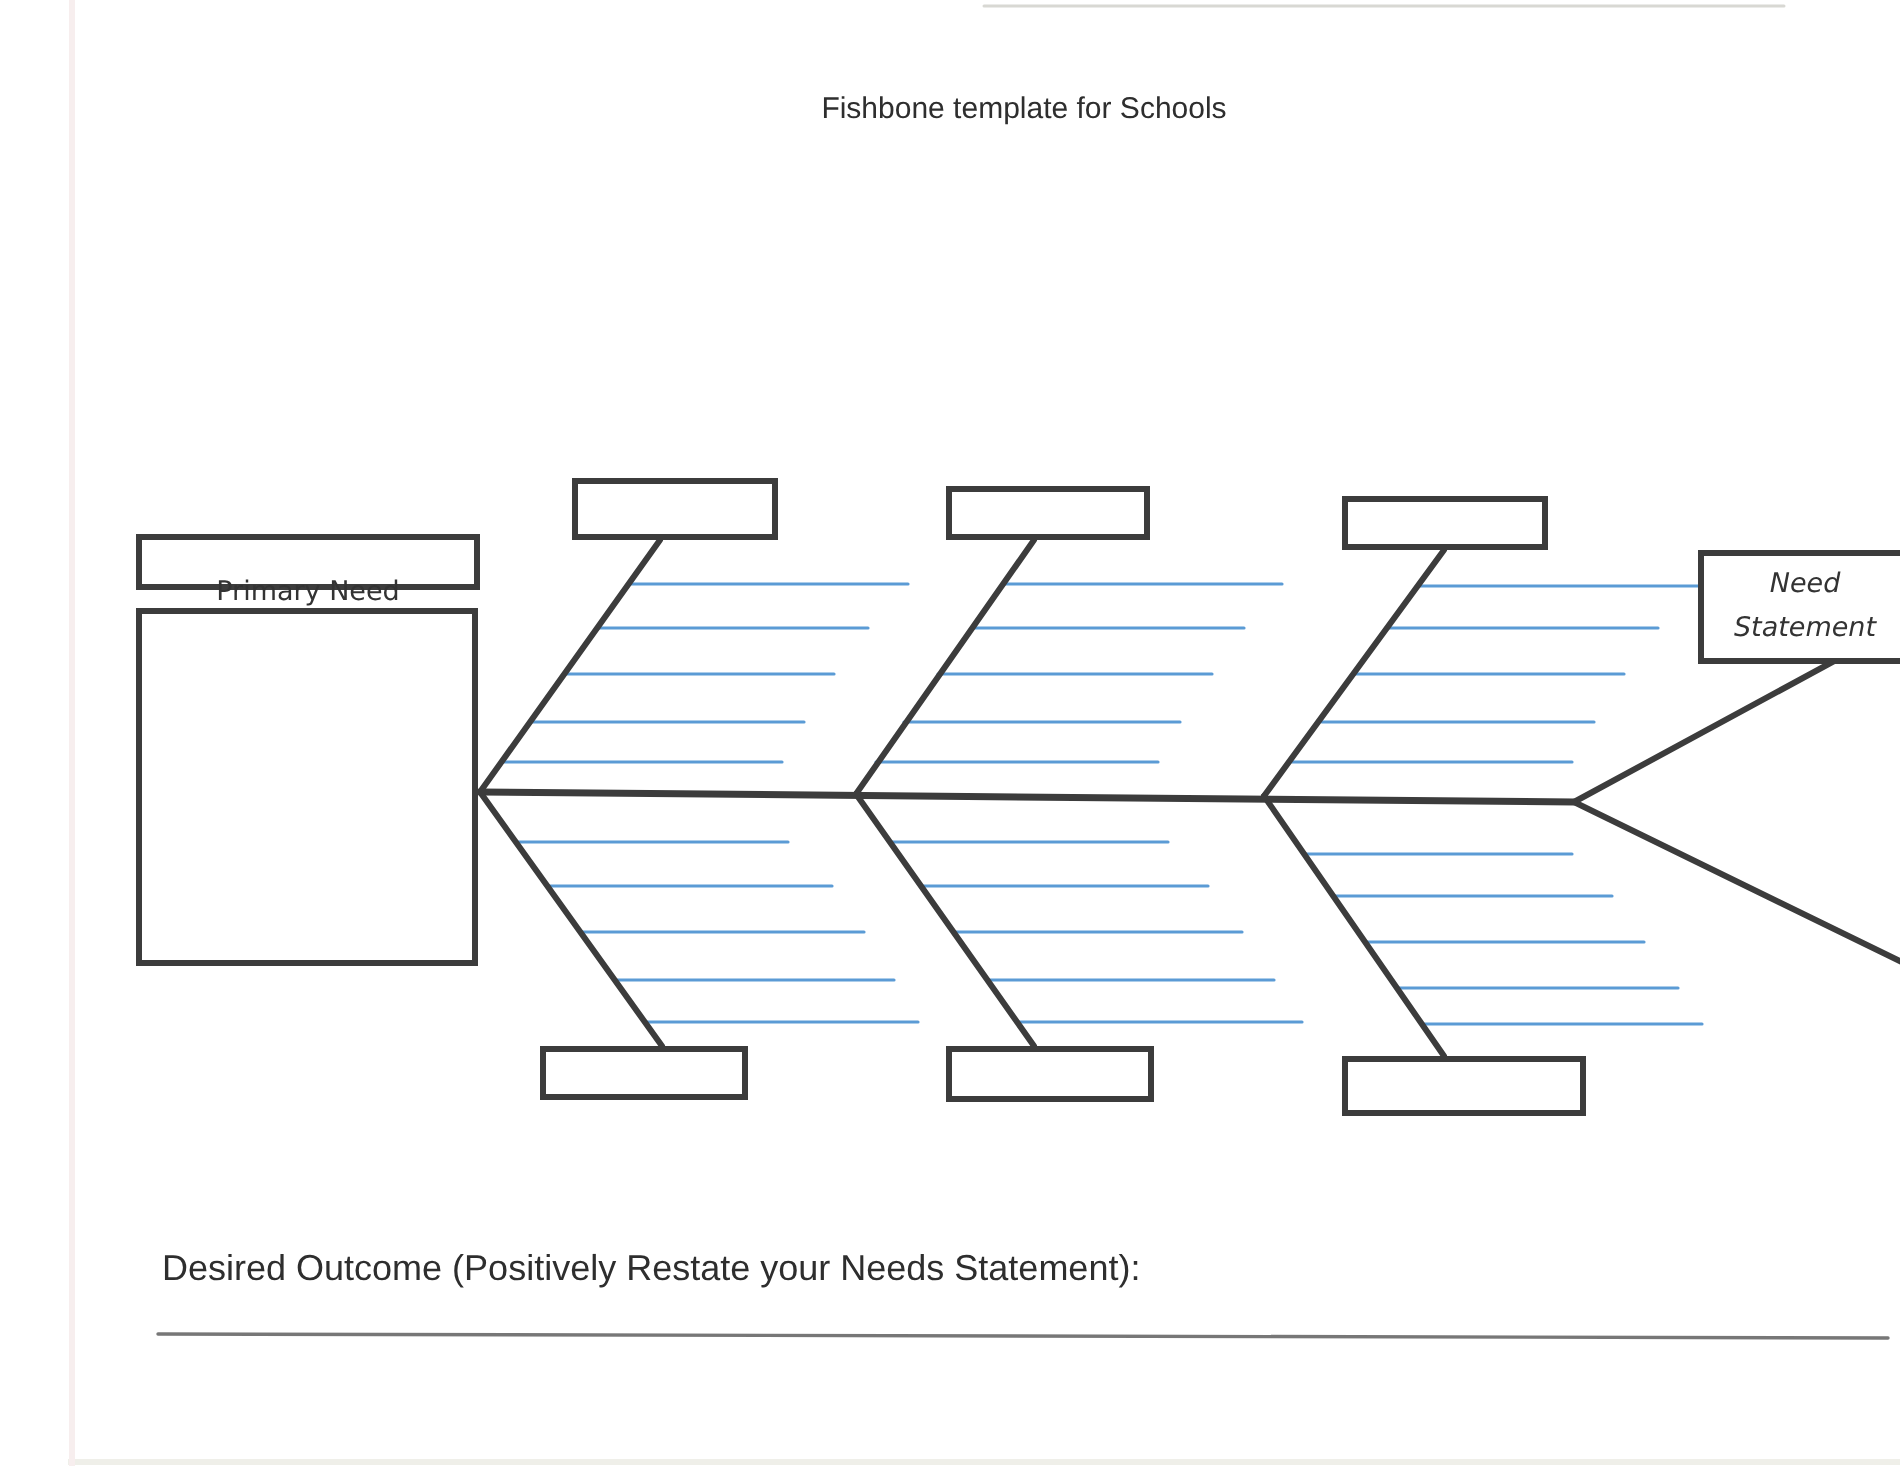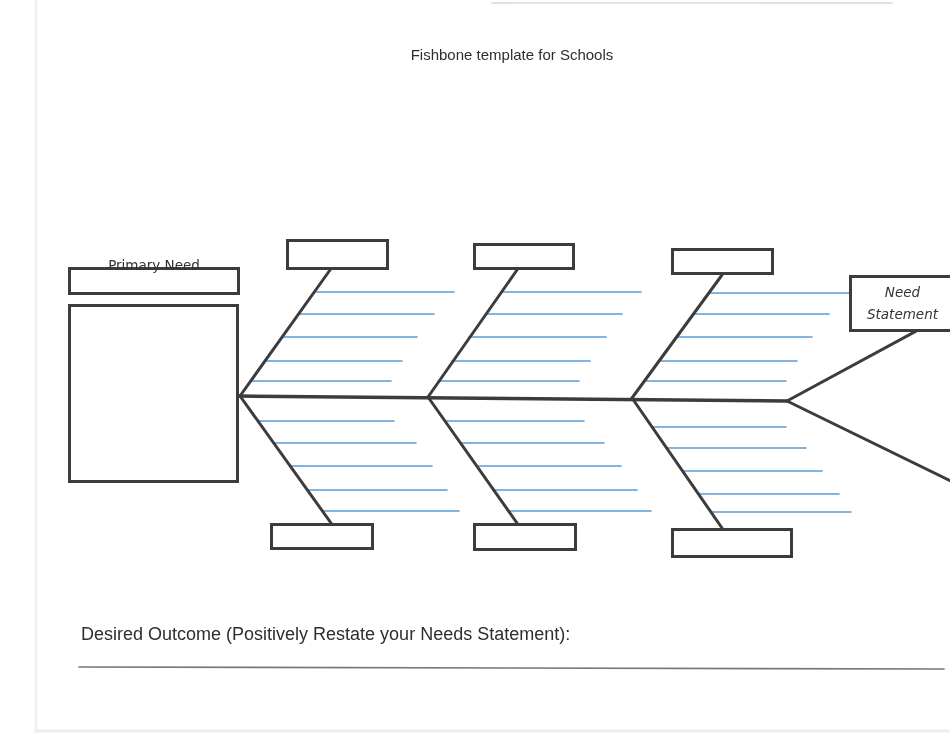--- a/index.html
+++ b/index.html
@@ -89,21 +89,21 @@
       <line x1="483" y1="270" x2="394" y2="397" stroke="#3c3c3c" stroke-width="3" stroke-linecap="round"></line>
       <line x1="688" y1="275" x2="598" y2="398" stroke="#3c3c3c" stroke-width="3" stroke-linecap="round"></line>
       <line x1="206" y1="396" x2="297" y2="523" stroke="#3c3c3c" stroke-width="3" stroke-linecap="round"></line>
       <line x1="394" y1="397" x2="483" y2="523" stroke="#3c3c3c" stroke-width="3" stroke-linecap="round"></line>
       <line x1="598" y1="398" x2="688" y2="528" stroke="#3c3c3c" stroke-width="3" stroke-linecap="round"></line>
       <line x1="206" y1="396" x2="753" y2="401" stroke="#3c3c3c" stroke-width="3.5" stroke-linecap="round"></line>
       <line x1="45" y1="667" x2="910" y2="669" stroke="#777777" stroke-width="1.7" stroke-linecap="round"></line>
     </svg>
 
   <div class="box" style="left: 34px; top: 267px; width: 172px; height: 28px;"></div>
-  <div class="box-label" style="left: 34px; top: 252px; width: 172px; height: 28px;">Primary Need</div>
+  <div class="box-label" style="left: 34px; top: 283px; width: 172px; height: 28px;">Primary Need</div>
 
   <div class="box" style="left: 34px; top: 304px; width: 171px; height: 179px;"></div>
 
   <div class="box" style="left: 252px; top: 239px; width: 103px; height: 31px;"></div>
   <div class="box" style="left: 439px; top: 243px; width: 102px; height: 27px;"></div>
   <div class="box" style="left: 637px; top: 248px; width: 103px; height: 27px;"></div>
 
   <div class="box" style="left: 236px; top: 523px; width: 104px; height: 27px;"></div>
   <div class="box" style="left: 439px; top: 523px; width: 104px; height: 28px;"></div>
   <div class="box" style="left: 637px; top: 528px; width: 122px; height: 30px;"></div>

